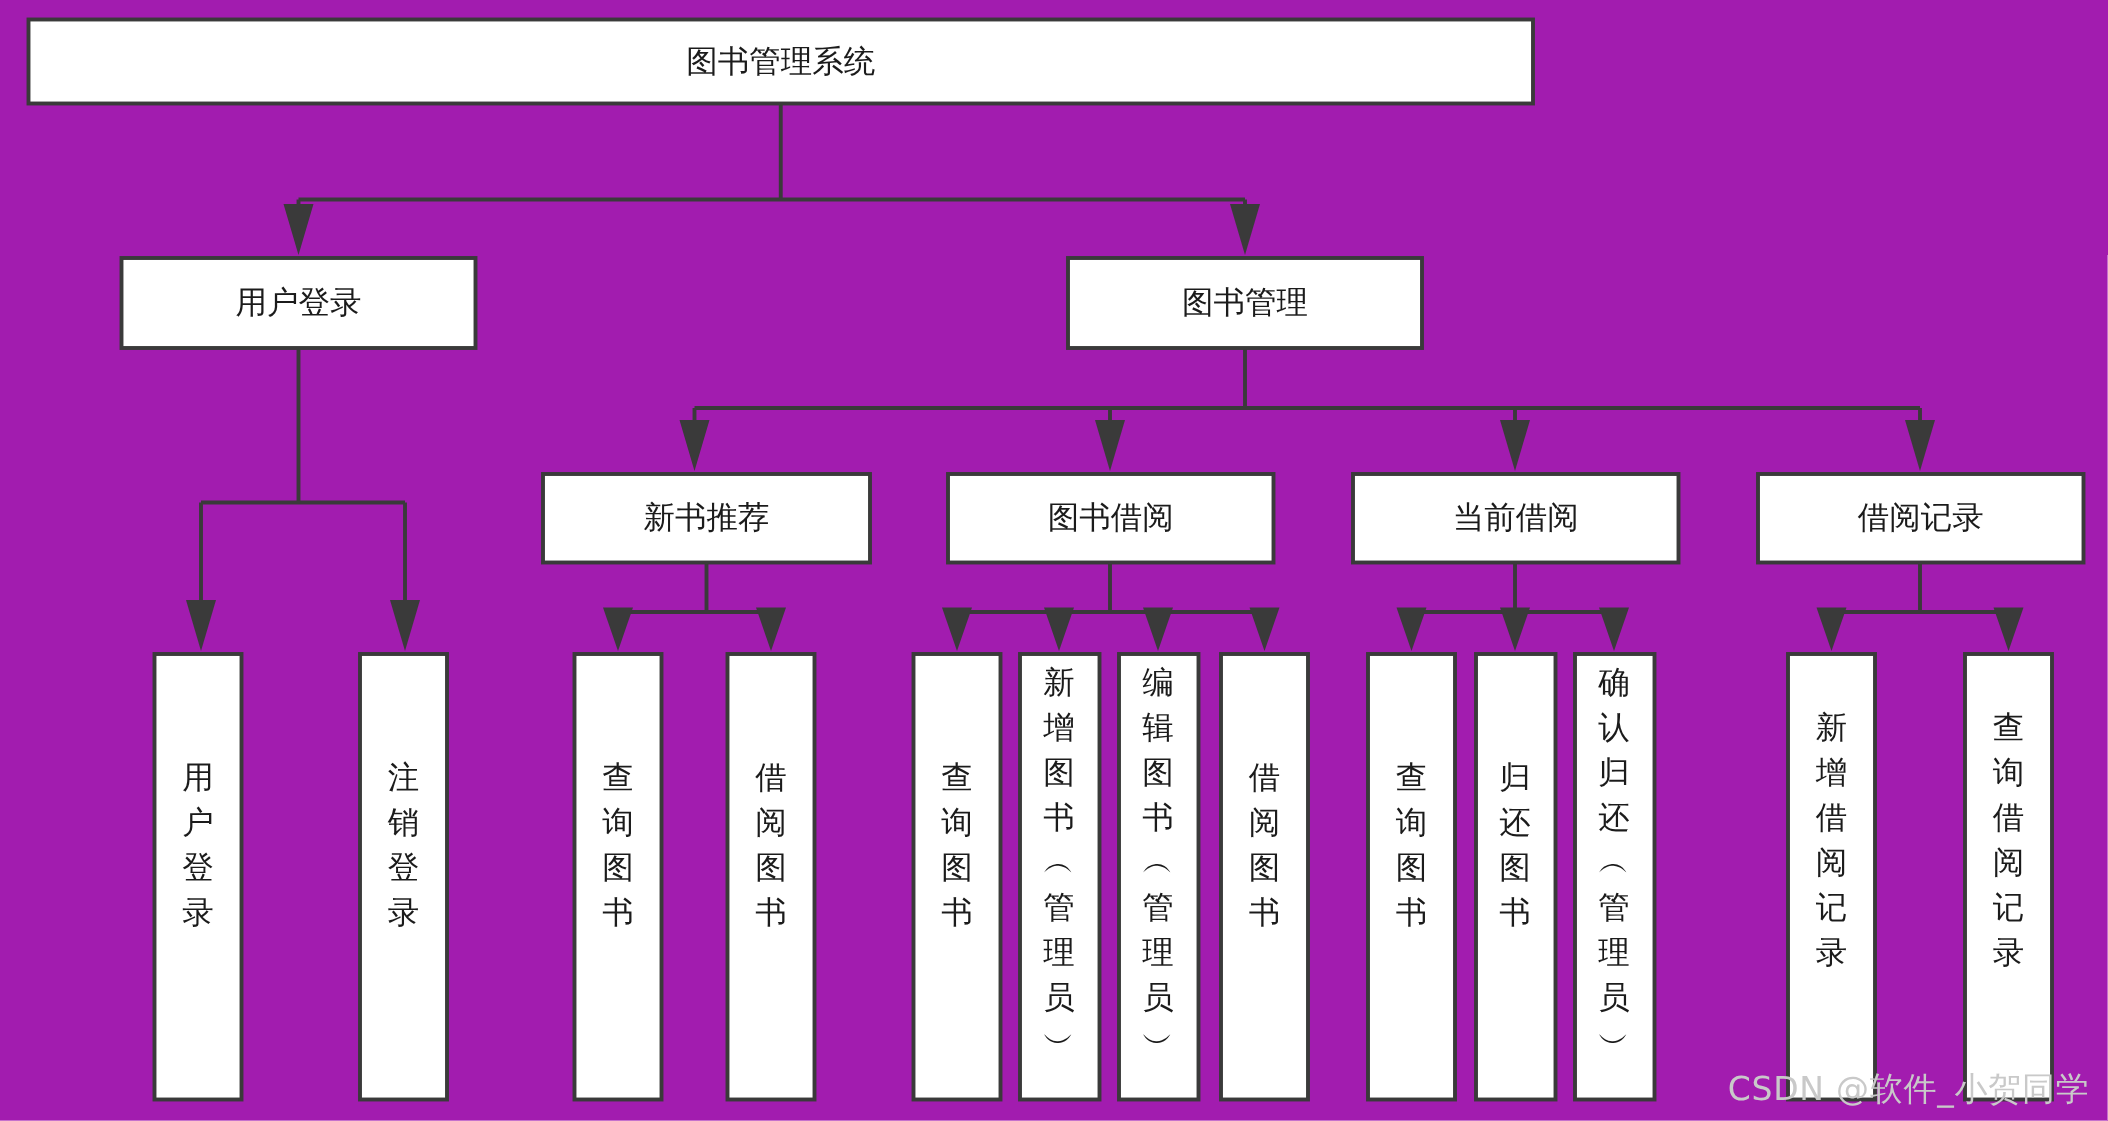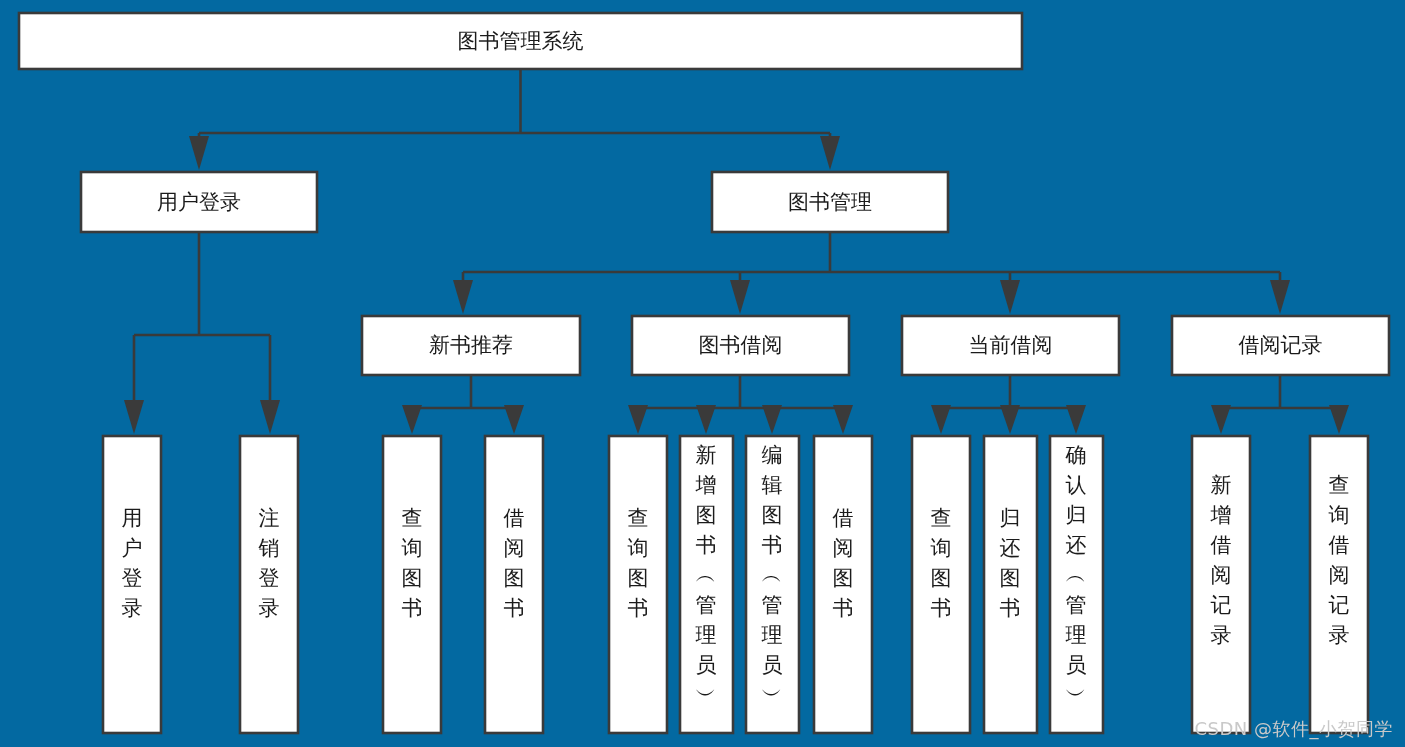--- a/index.html
+++ b/index.html
@@ -11,21 +11,21 @@
   body {
     width: 1405px;
     height: 747px;
     font-family: "DejaVu Sans", "Liberation Sans", sans-serif;
     overflow: hidden;
   }
   #diagram-root {
     position: relative;
     width: 1405px;
     height: 747px;
-    background: #0369a1;
+    background: #a21caf;
   }
   svg#tree-svg {
     position: absolute;
     left: 0;
     top: 0;
     width: 1405px;
     height: 747px;
     display: block;
   }
   .node-box {
@@ -54,21 +54,21 @@
   }
   .arrow-head {
     fill: #3a3a3a;
     stroke: none;
   }
   .watermark {
     position: absolute;
     right: 12px;
     bottom: 6px;
     font-family: "DejaVu Sans", "Liberation Sans", sans-serif;
-    font-size: 18px;
+    font-size: 22px;
     color: #c9c9c9;
     white-space: nowrap;
     letter-spacing: 0.5px;
     user-select: none;
   }
 </style>
 </head>
 <body>
 
 <div id="diagram-root">

